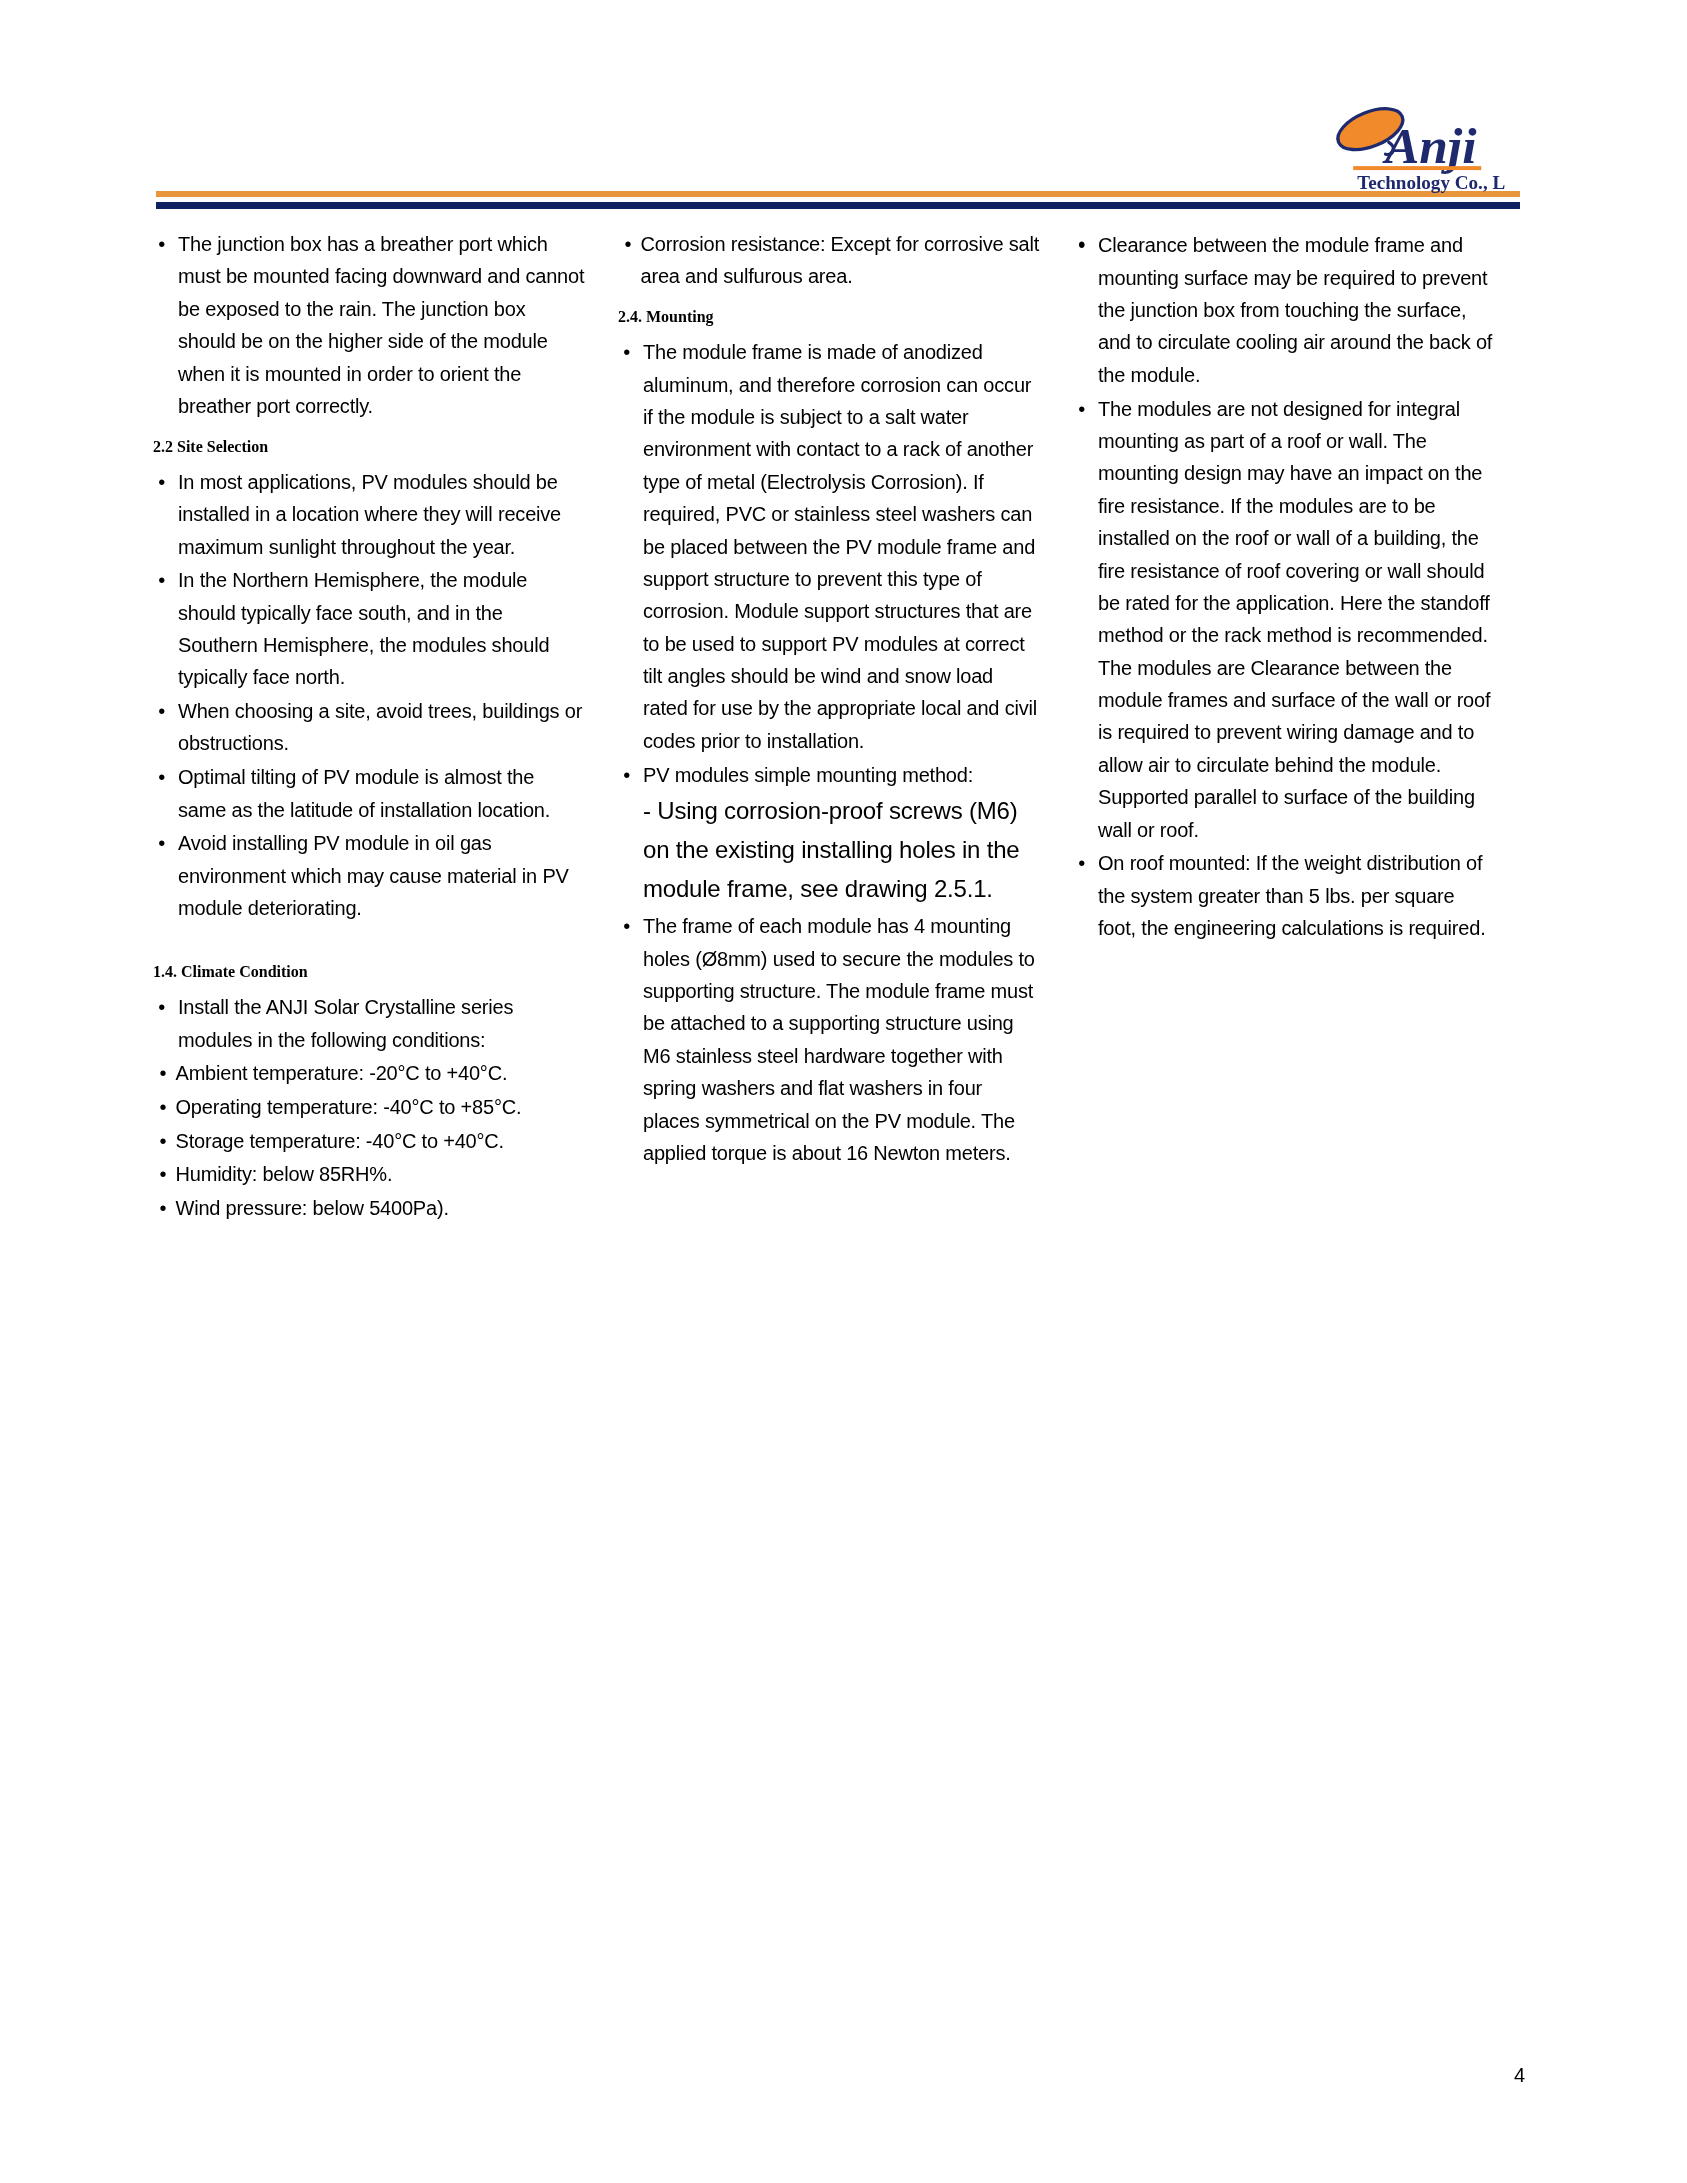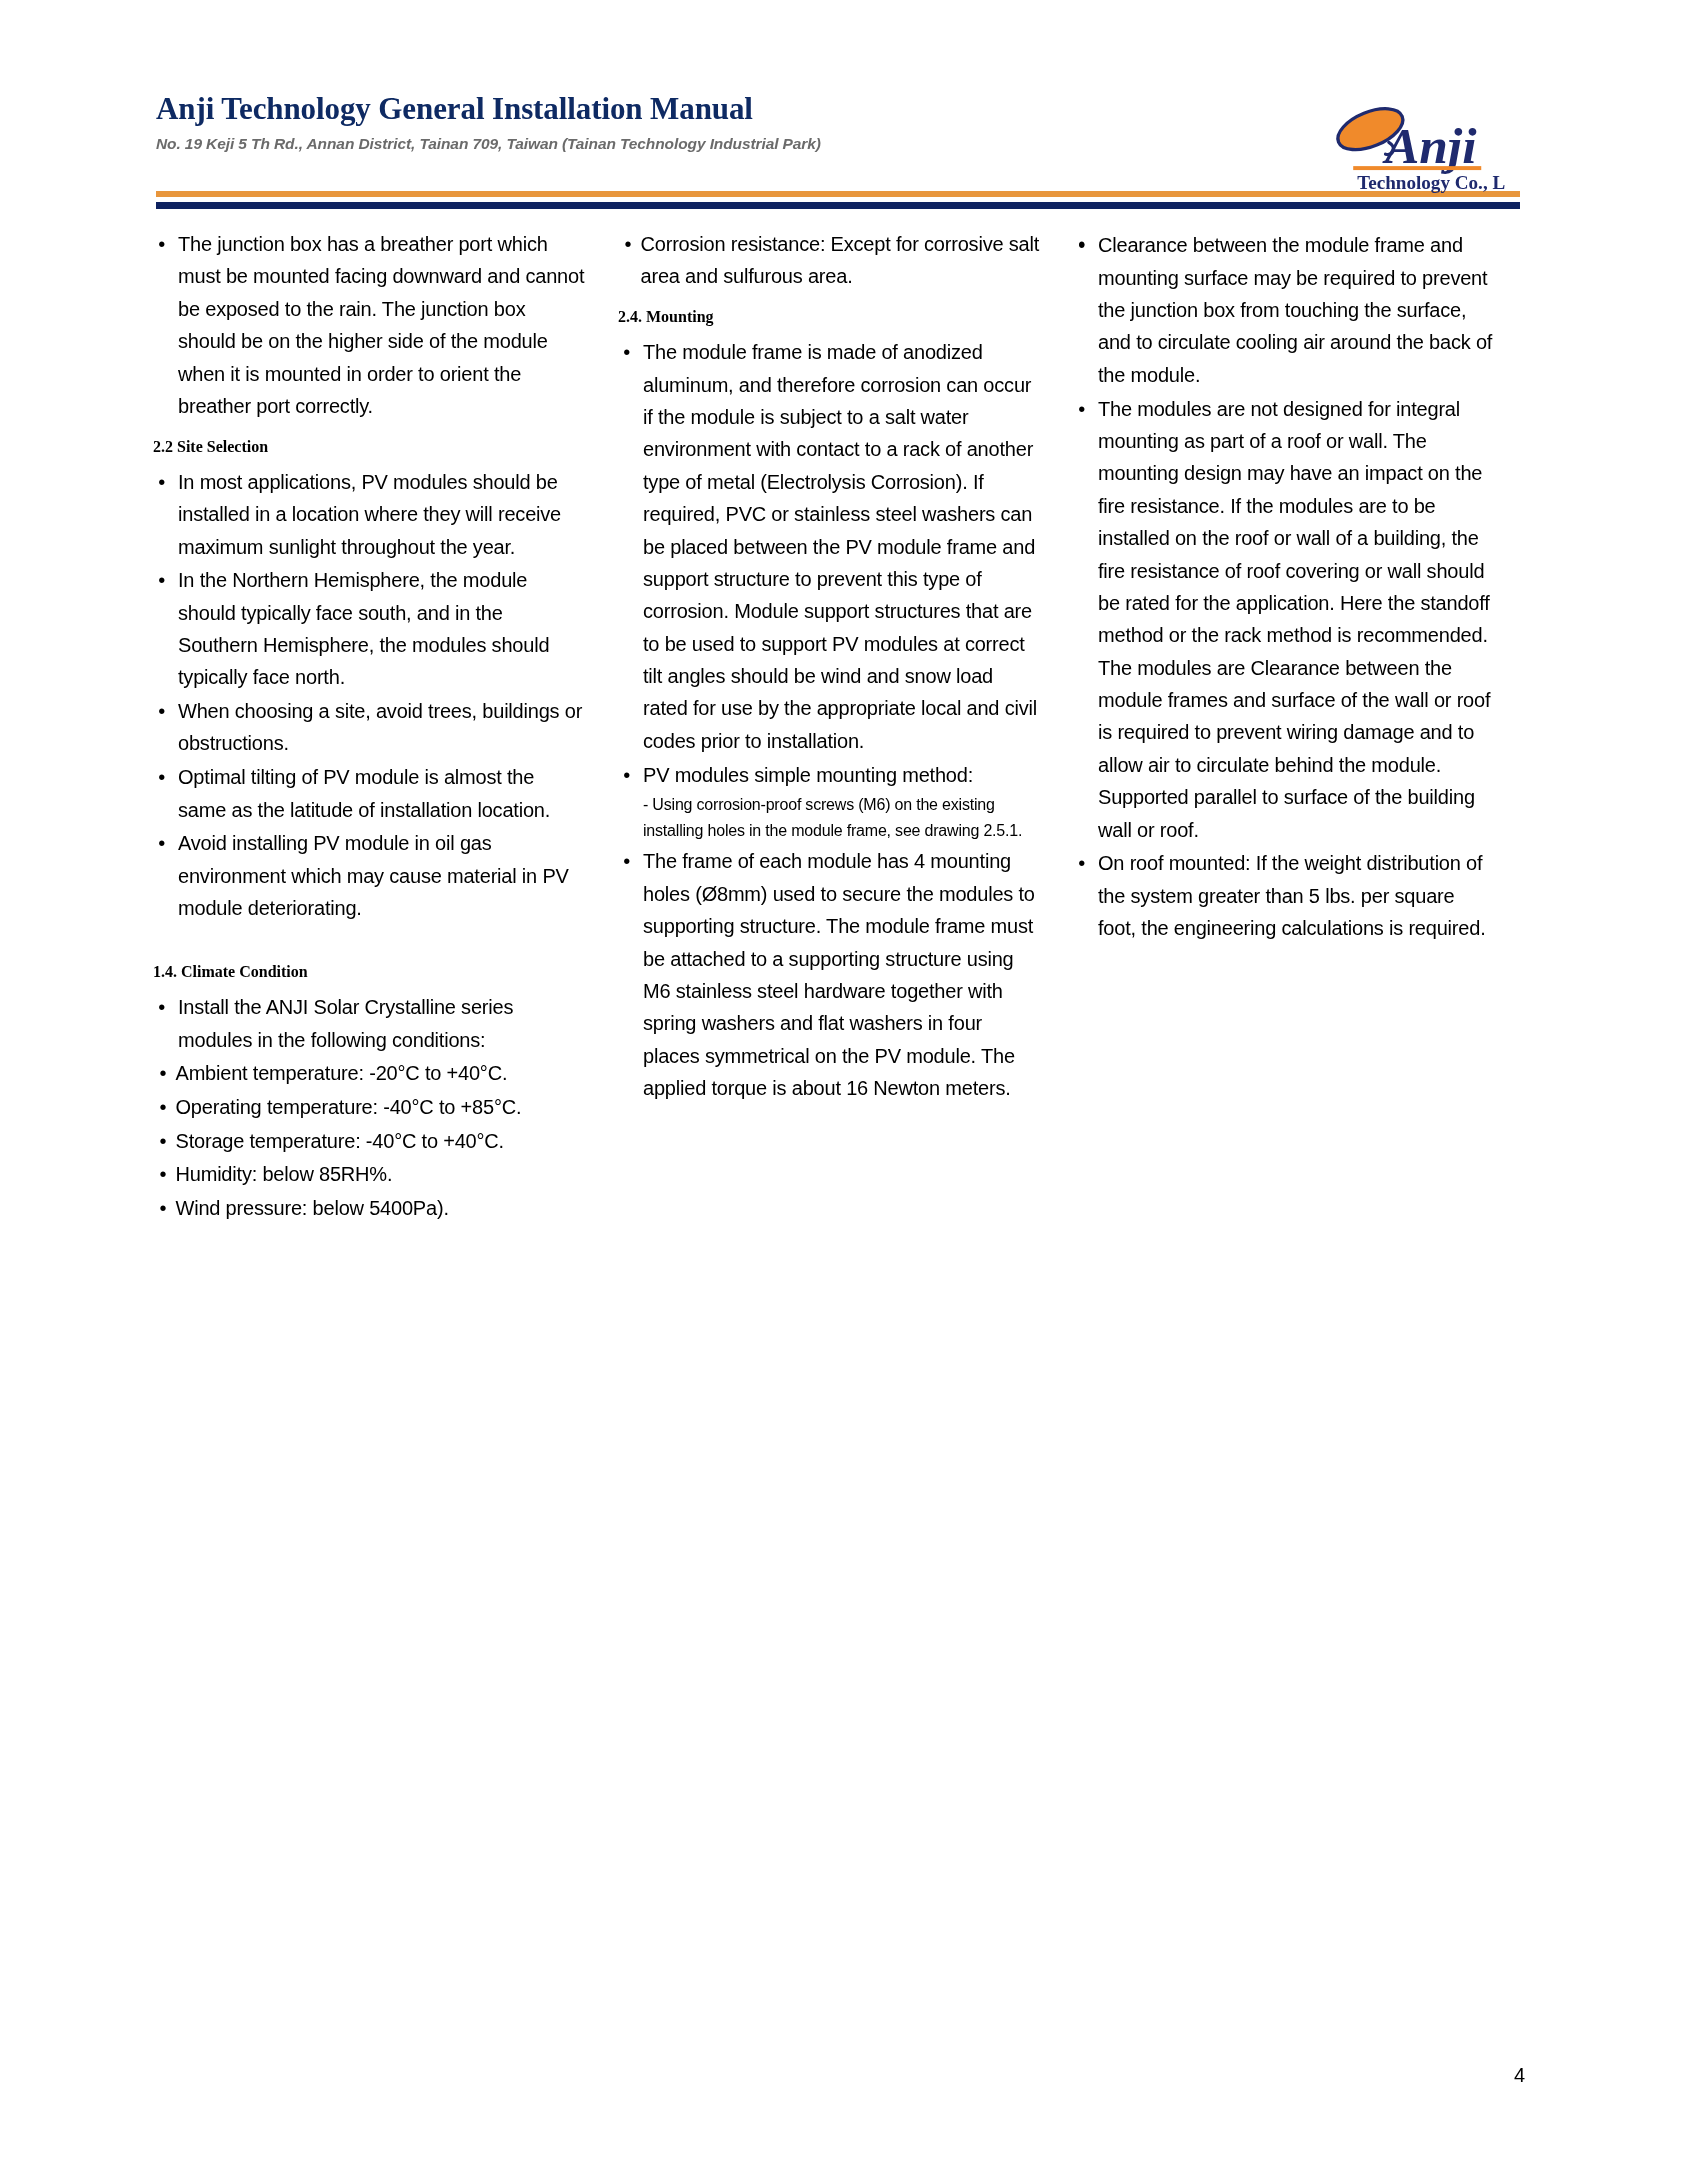--- a/index.html
+++ b/index.html
@@ -127,21 +127,21 @@
     position: absolute;
     left: 6.6px;
     top: 0;
     font-size: 20px;
     line-height: 1.62;
   }
 
   
   .plainline {
     padding-left: 25px;
-    font-size: 16px;
+    font-size: 24px;
     line-height: 1.62;
     letter-spacing: -0.2px;
     margin: 0 0 1.3px 0;
   }
 
   .heading {
     font-family: "Liberation Serif", serif;
     font-weight: bold;
     font-size: 16px;
     line-height: 1.3;
@@ -159,24 +159,20 @@
     font-size: 20px;
     line-height: 1;
     color: #000000;
   }
 </style>
 </head>
 <body>
 
 <div class="page">
 
-  <div class="header">
-    <div class="header-title">Anji Technology General Installation Manual</div>
-    <div class="header-subtitle">No. 19 Keji 5 Th Rd., Annan District, Tainan 709, Taiwan (Tainan Technology Industrial Park)</div>
-  </div>
 
   <div class="rule-orange"></div>
   <div class="rule-navy"></div>
 
   <div class="logo">
     <svg width="198" height="106" viewBox="0 0 300 160" xmlns="http://www.w3.org/2000/svg">
 
       <g transform="rotate(-22 96 56)">
         <ellipse cx="96" cy="56" rx="52" ry="26" fill="#F08A2B"></ellipse>
         <ellipse cx="96" cy="56" rx="52" ry="26" fill="none" stroke="#1F2A6E" stroke-width="5"></ellipse>

